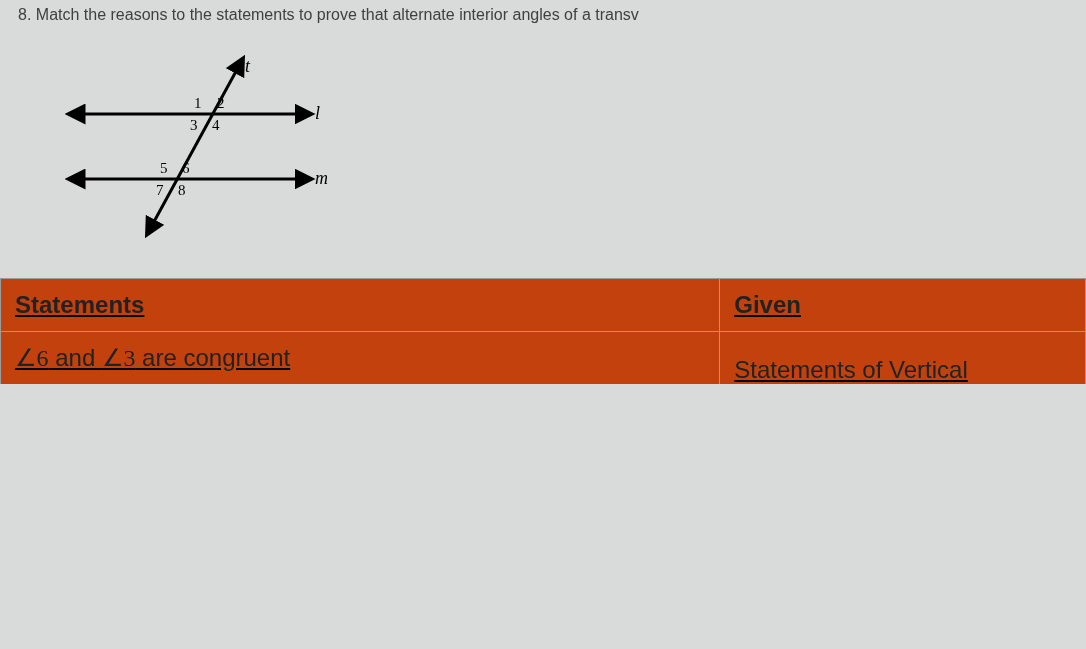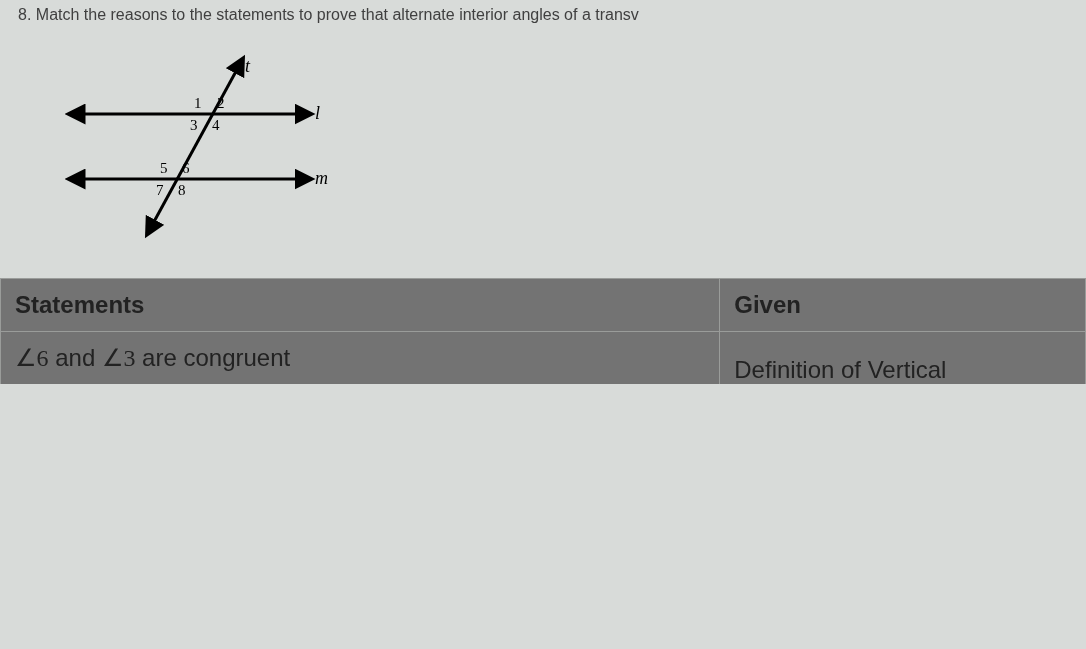--- a/index.html
+++ b/index.html
@@ -21,21 +21,22 @@
     .diagram-area {
       padding: 10px 0 30px 60px;
     }
     .diagram {
       width: 320px;
       height: 190px;
     }
     .proof-table {
       width: 100%;
       border-collapse: collapse;
-      background: #737373;
+      background: #c2410c;
+      text-decoration: underline;
     }
     .proof-table td, .proof-table th {
       border: 1px solid #9a9c9a;
       padding: 12px 14px;
       font-size: 24px;
       color: #222;
       vertical-align: middle;
       text-align: left;
       font-weight: 400;
     }
@@ -116,17 +117,17 @@
   <tbody>
       <tr>
     <th class="col-statements">Statements</th>
     <th class="col-reasons">Given</th>
   </tr>
   <tr>
     <td class="col-statements partial-bottom">
       <span class="angle">∠6</span><span> and </span><span class="angle">∠3</span><span> are congruent</span>
     </td>
     <td class="col-reasons reason-cell partial-bottom" style="vertical-align:bottom; padding-bottom:0;">
-      <span>Definition of Vertical</span>
+      <span>Statements of Vertical</span>
     </td>
   </tr>
 </tbody>
   </table>
 
 </body></html>

